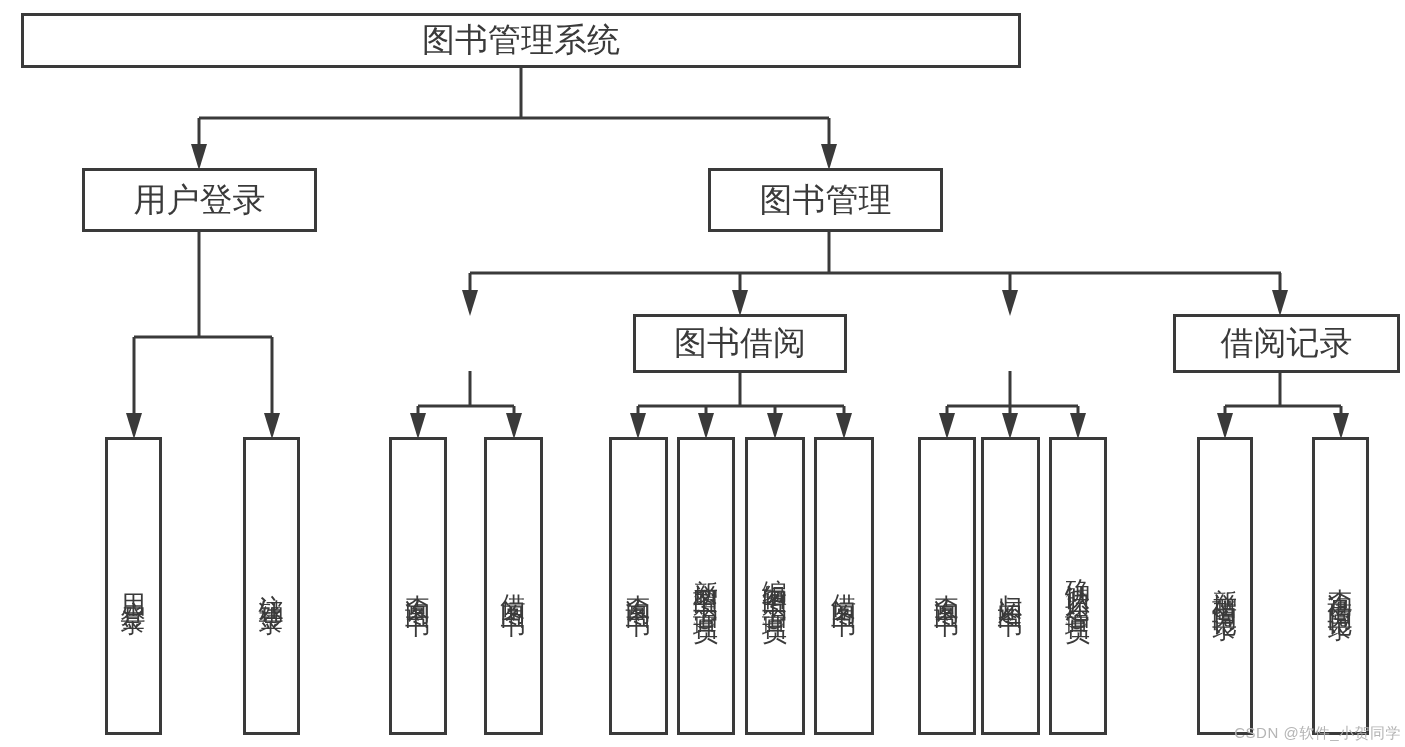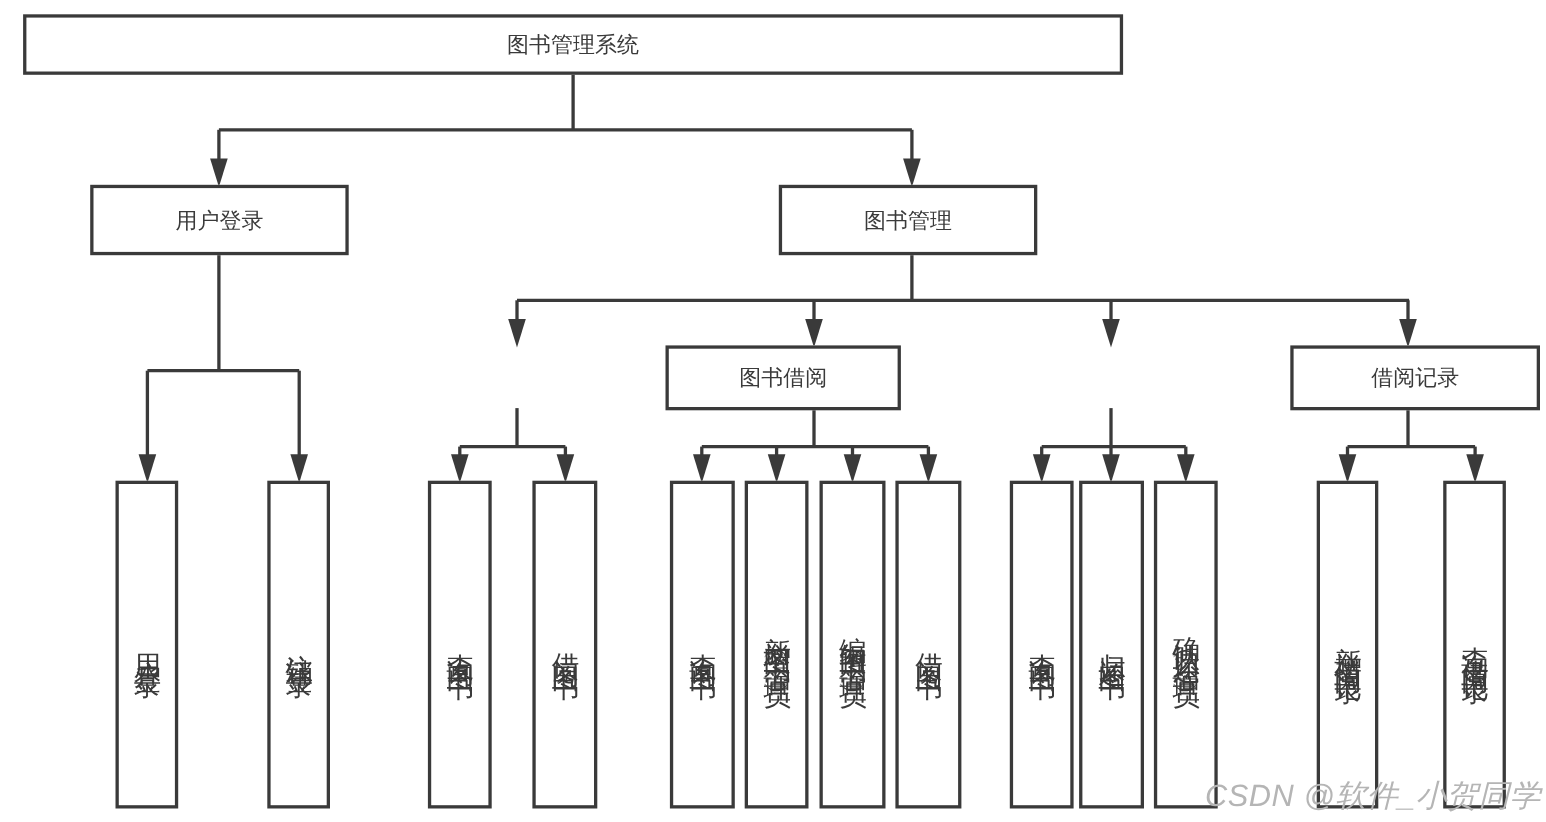--- a/index.html
+++ b/index.html
@@ -22,40 +22,40 @@
     position: absolute;
     box-sizing: border-box;
     border: 3px solid #3a3a3a;
     background: #ffffff;
     display: flex;
     align-items: center;
     justify-content: center;
     z-index: 2;
   }
   .h-label {
-    font-size: 20px;
+    font-size: 33px;
     white-space: nowrap;
     color: #3a3a3a;
   }
   .vlabel {
     writing-mode: vertical-rl;
     text-orientation: mixed;
     font-size: 25px;
     letter-spacing: 6px;
     line-height: 1.2;
     color: #3a3a3a;
   }
   
   .n-root   { left:21px;  top:13px;  width:1000px; height:55px; }
   
   .n-l2a    { left:82px;  top:168px; width:235px; height:64px; }
   .n-l2b    { left:708px; top:168px; width:235px; height:64px; }
   
   .n-l3a    { left:363px;  top:314px; width:214px; height:59px; }
-  .n-l3b    { left:605px;  top:314px; width:214px; height:59px; }
+  .n-l3b    { left:633px;  top:314px; width:214px; height:59px; }
   .n-l3c    { left:903px;  top:314px; width:215px; height:59px; }
   .n-l3d    { left:1173px; top:314px; width:227px; height:59px; }
   
   .leaf     { top:437px; height:298px; }
   .n-g1a { left:105px;  width:57px; }
   .n-g1b { left:243px;  width:57px; }
   .n-g2a { left:389px;  width:58px; }
   .n-g2b { left:484px;  width:59px; }
   .n-g3a { left:609px;  width:59px; }
   .n-g3b { left:677px;  width:58px; }
@@ -63,26 +63,25 @@
   .n-g3d { left:814px;  width:60px; }
   .n-g4a { left:918px;  width:58px; }
   .n-g4b { left:981px;  width:59px; }
   .n-g4c { left:1049px; width:58px; }
   .n-g5a { left:1197px; width:56px; }
   .n-g5b { left:1312px; width:57px; }
   .watermark {
     position: absolute;
     right: 4px;
     bottom: 4px;
-    font-size: 28px;
+    font-size: 15px;
     letter-spacing: 0.5px;
     color: #b5b5b5;
     z-index: 5;
     white-space: nowrap;
-    font-style: italic;
   }
 </style>
 </head>
 <body>
 
 <div class="stage">
 
   <svg class="connectors" viewBox="0 0 1405 747" xmlns="http://www.w3.org/2000/svg">
     <g stroke="#3a3a3a" stroke-width="3" fill="none">
 

